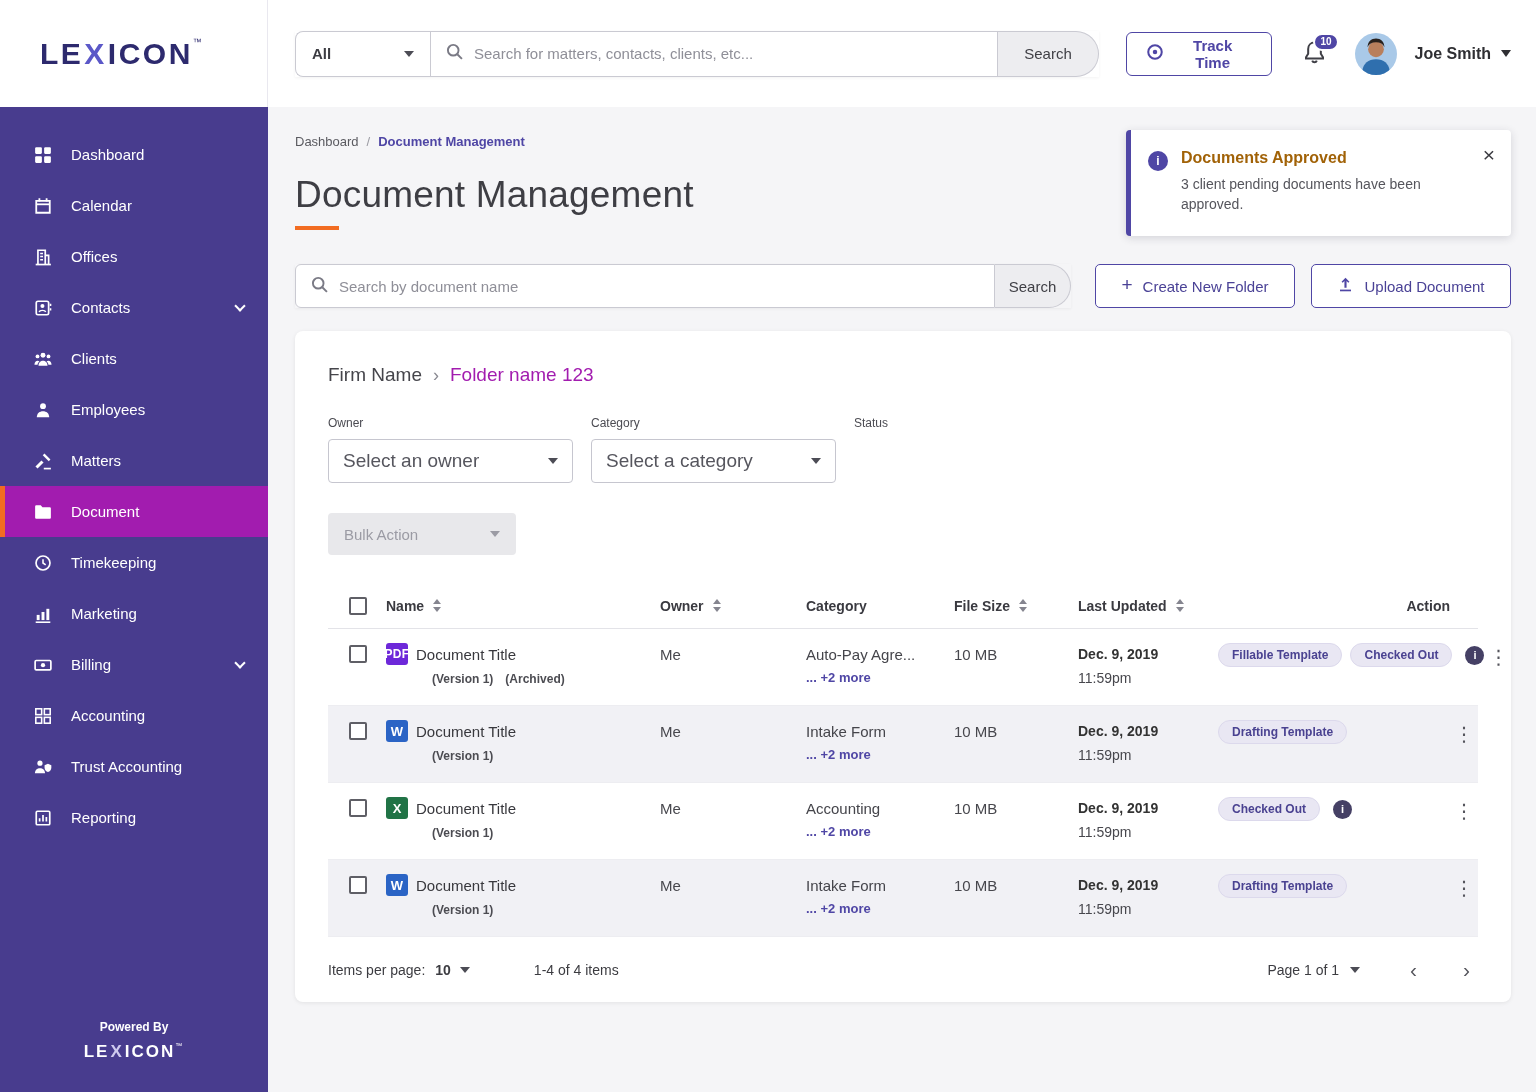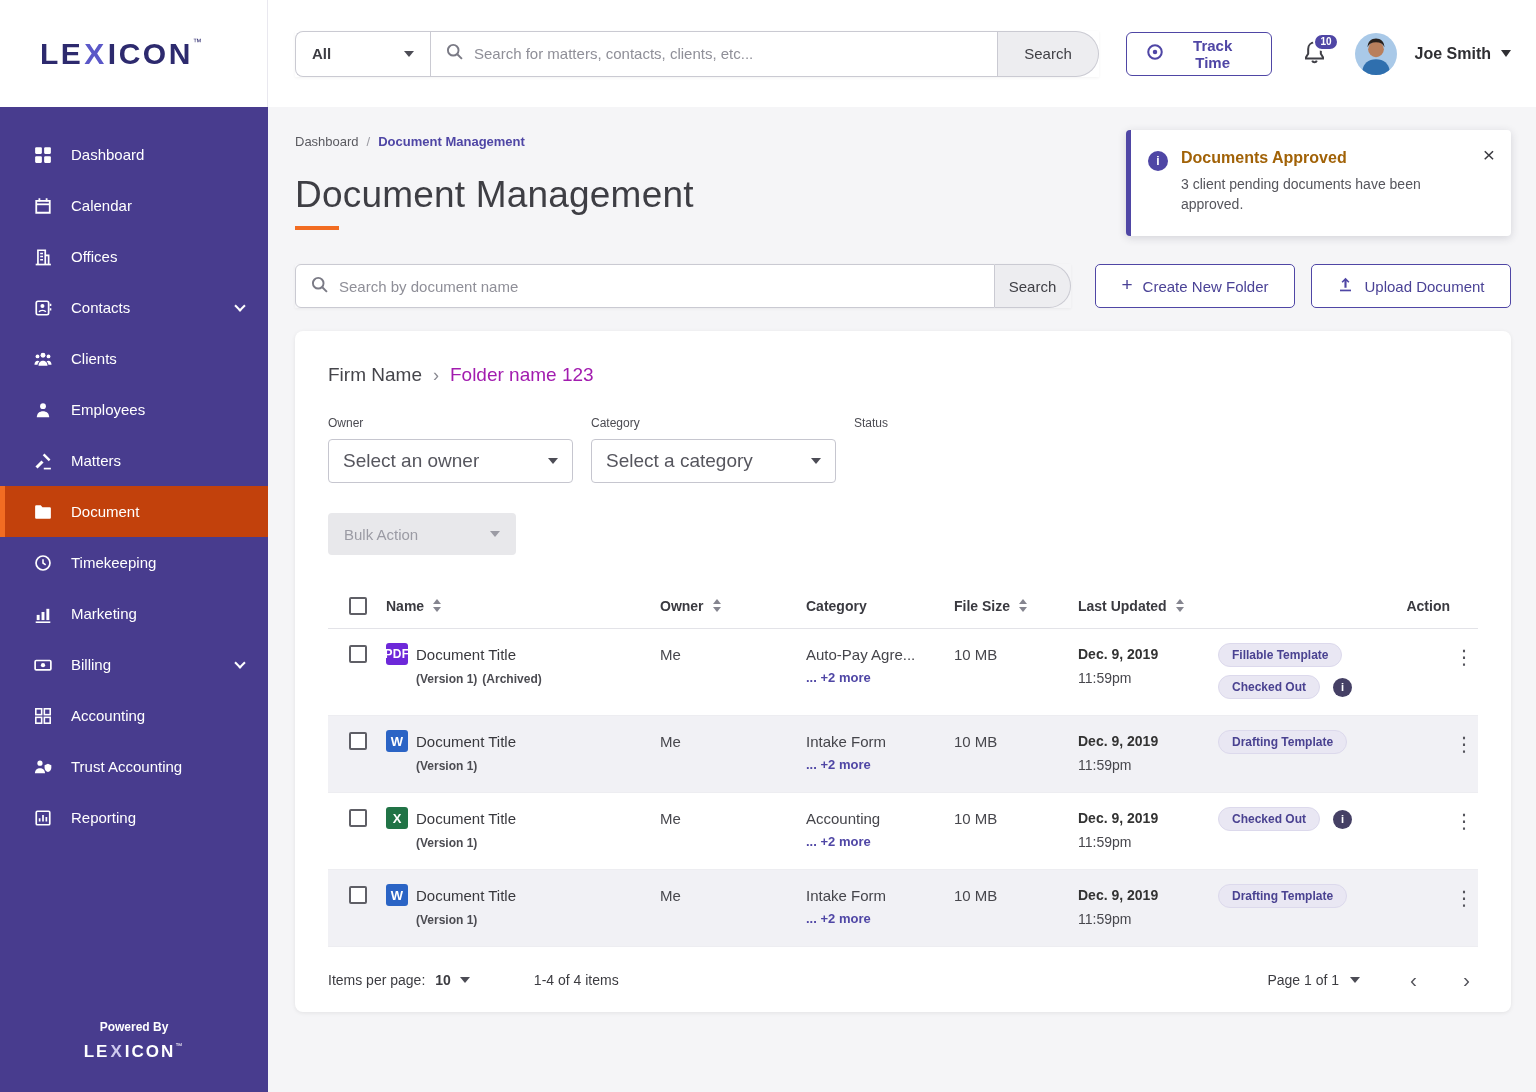--- a/index.html
+++ b/index.html
@@ -8,21 +8,21 @@
   body{font-family:"Liberation Sans",sans-serif;display:flex;background:#f5f5f7;color:#333;overflow:hidden}
 
   
   .sidebar{width:268px;flex-shrink:0;display:flex;flex-direction:column;background:#483C8E;height:1092px}
   .logo-box{height:107px;background:#fff;display:flex;align-items:center;padding-left:40px;border-right:1px solid #e9e8ef}
   .logo{font-size:30px;font-weight:800;letter-spacing:2.5px;color:#2D2A6E;white-space:nowrap}
   .lg-x{color:#5B58C8;padding:0 1px}
   .tm{font-size:9px;vertical-align:top;font-weight:400;color:#2D2A6E}
   .nav{padding-top:22px}
   .nav-item{height:51px;display:flex;align-items:center;gap:18px;padding:0 24px 0 33px;color:#fff;font-size:15px;font-weight:500;cursor:pointer;position:relative}
-  .nav-item.active{background:#c2410c;border-left:5px solid #F26C22;padding-left:28px}
+  .nav-item.active{background:#a21caf;border-left:5px solid #F26C22;padding-left:28px}
   .nicon{width:20px;display:flex;justify-content:center;align-items:center}
   .nicon svg{display:block}
   .chev{width:8px;height:8px;border-right:2px solid #fff;border-bottom:2px solid #fff;transform:rotate(45deg);margin-left:auto;margin-top:-4px}
   .powered{margin-top:auto;padding-bottom:30px;text-align:center;color:#fff}
   .powered-by{font-size:12px;font-weight:700;margin-bottom:8px}
   .powered-logo{font-size:17px;font-weight:800;letter-spacing:2px}
   .powered-logo .lg-x{color:#cfcbef}
   .powered-logo .tm{color:#fff;font-size:7px}
 
   
@@ -91,27 +91,27 @@
   .trow{padding:14px 0 16px;border-bottom:1px solid #ededf1;align-items:start;min-height:77px}
   .trow.shaded{background:#f1f1f5}
   .trow .cb{margin-top:2px}
   .c-name{padding-left:12px}
   .name-line{display:flex;gap:8px;align-items:center}
   .file-tile{width:22px;height:22px;border-radius:3px;color:#fff;font-weight:700;display:flex;align-items:center;justify-content:center;flex-shrink:0}
   .file-pdf{background:#6d28d9;font-size:12px;letter-spacing:.3px}
   .file-word{background:#2B64C5;font-size:13px}
   .file-excel{background:#217346;font-size:13px}
   .doc-name{font-size:15px;color:#38383d}
-  .meta-line{margin-left:30px;margin-top:7px;font-size:12px;font-weight:700;color:#4c4c52;display:flex;gap:5px}
+  .meta-line{margin-left:46px;margin-top:7px;font-size:12px;font-weight:700;color:#4c4c52;display:flex;gap:12px}
   .cell-text{font-size:15px;color:#47474d;padding-top:3px}
   .cat-main{font-size:15px;color:#45454b;padding-top:3px}
   .cat-more{margin-top:7px;font-size:13px;font-weight:700;color:#4F46A5;cursor:pointer}
   .date-main{font-size:14px;font-weight:700;color:#333;padding-top:3px}
   .date-time{margin-top:8px;font-size:14px;color:#47474d}
-  .badges{display:flex;flex-direction:column;gap:8px;align-items:flex-start}
+  .badges{display:flex;flex-direction:row;gap:8px;align-items:flex-start}
   .badge-line{display:flex;align-items:center;gap:13px}
   .badge{background:#e9e7f3;border:1px solid #dcd9ec;color:#4a4291;font-size:12px;font-weight:700;padding:4px 13px;border-radius:13px;white-space:nowrap}
   .info-dot{width:19px;height:19px;border-radius:50%;background:#454065;color:#fff;font-size:11px;font-weight:700;display:flex;align-items:center;justify-content:center;cursor:pointer}
   .kebab{font-size:20px;color:#55555c;cursor:pointer;padding-top:2px;text-align:center}
 
   
   .pager{display:flex;align-items:center;padding-top:22px;font-size:14px;color:#3c3c41}
   .pp-value{display:inline-flex;align-items:center;gap:9px;margin-left:10px;font-weight:600;cursor:pointer}
   .pp-value .caret{margin-left:0}
   .pp-range{margin-left:64px}

